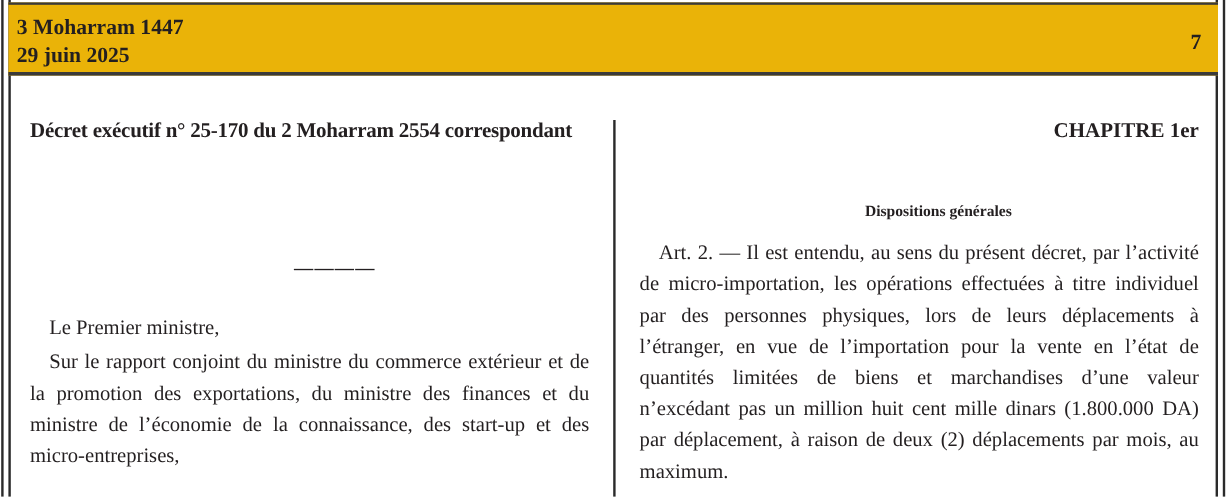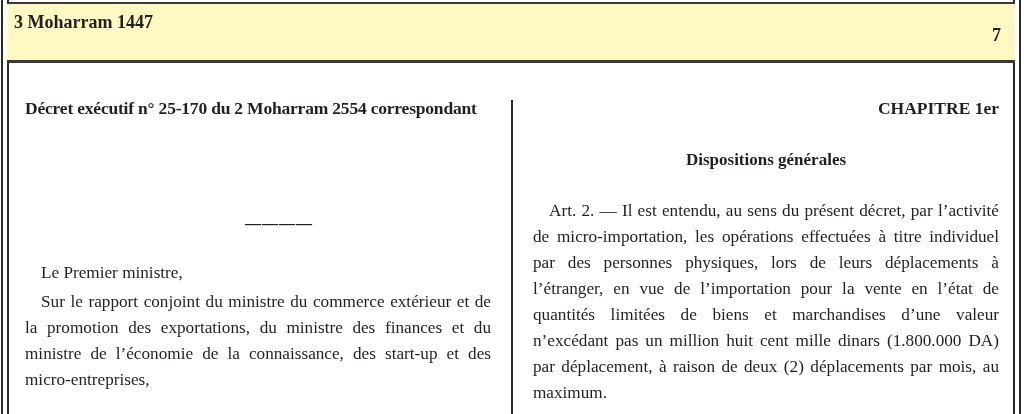--- a/index.html
+++ b/index.html
@@ -26,21 +26,21 @@
     .bl-inner { left: 7px; width: 2px; }
     .br-inner { left: 1013px; width: 2px; }
     .br-outer { left: 1019px; width: 2px; }
 
     .header {
       position: absolute;
       left: 7px;
       top: 2px;
       width: 1008px;
       height: 61px;
-      background: #fef9c3;
+      background: #eab308;
       border-top: 2px solid #3a3a3a;
       border-bottom: 3px solid #3a3a3a;
       box-sizing: border-box;
     }
     .header-date {
       position: absolute;
       left: 7px;
       top: 6px;
       font-weight: bold;
       font-size: 18px;
@@ -139,42 +139,43 @@
       line-height: 26px;
       margin: 0;
     }
     .section {
       position: absolute;
       left: 0;
       width: 466px;
       top: 52px;
       text-align: center;
       font-weight: bold;
-      font-size: 17px;
+      font-size: 13px;
       line-height: 26px;
-      margin: 0;
+      margin: 16px;
     }
     .art-para {
       position: absolute;
       left: 0;
       top: 103px;
       width: 466px;
     }
   </style>
 </head>
 <body>
 
 <div class="border-line bl-outer"></div>
 <div class="border-line bl-inner"></div>
 <div class="border-line br-inner"></div>
 <div class="border-line br-outer"></div>
 
 <div class="header">
   <div class="header-date">
     <div>3 Moharram 1447</div>
+    <div>29 juin 2025</div>
   </div>
   <div class="header-page">7</div>
 </div>
 
 <div class="col-divider"></div>
 
 <div class="left-col">
   <p class="decree-title">
     <span class="first">Décret exécutif n° 25-170 du 2 Moharram 2554 correspondant</span>
   </p>

